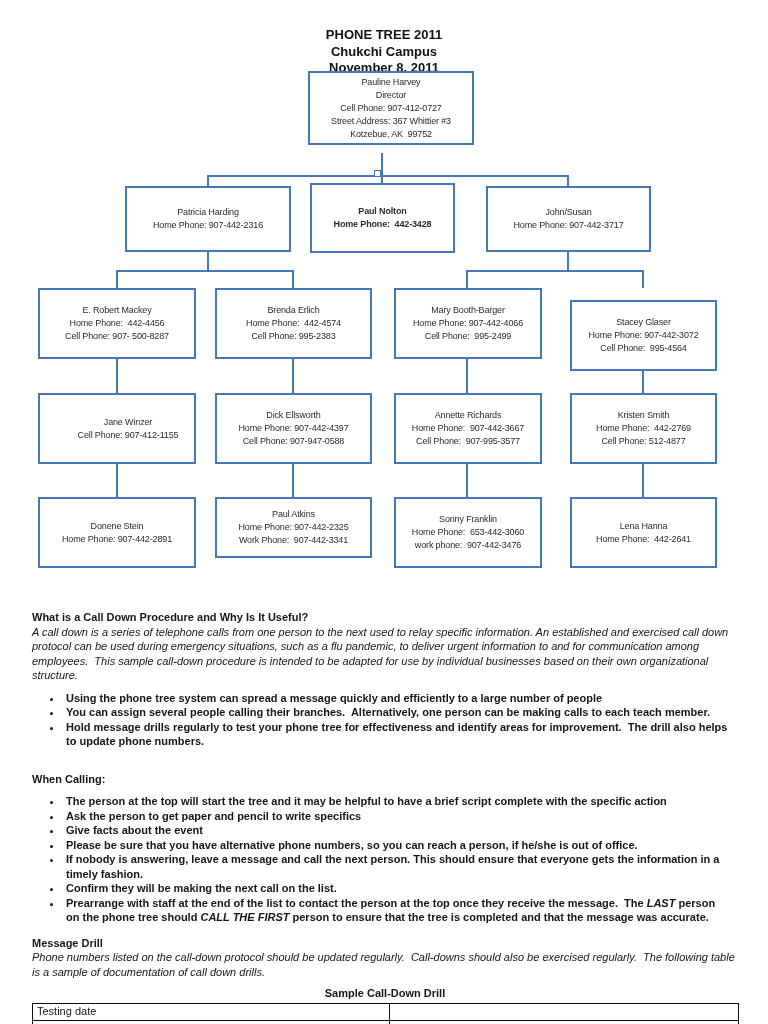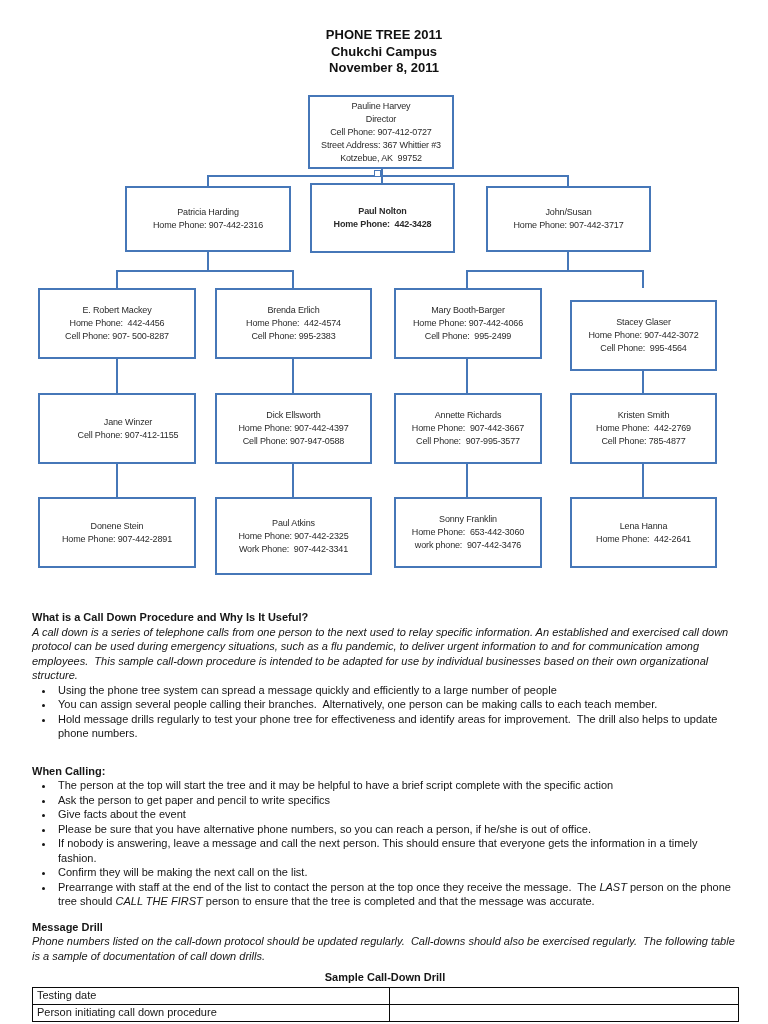--- a/index.html
+++ b/index.html
@@ -30,21 +30,21 @@
     position:absolute;width:7px;height:7px;background:#fff;
     border:1.5px solid #4677b8;box-sizing:border-box;
   }
   
   #text-body{
     position:absolute;top:610px;left:32px;width:706px;
     font-size:11px;line-height:14.5px;color:#161616;
   }
   .sec-heading{font-weight:bold;white-space:pre-wrap;}
   .body-text{white-space:pre-wrap;font-style:italic;}
-  ul.blist{margin:0;padding:0 0 0 23px;}
+  ul.blist{margin:8px;padding:0 0 0 23px;font-weight:bold;}
   ul.blist li{white-space:pre-wrap;padding-left:3px;margin:0;}
   .ul-intro{margin-top:13.5px;}
   .wc-head{margin-top:23px;}
   .md-head{margin-top:11px;}
   .it{font-style:italic;}
   .drill-title{
     margin-top:7px;text-align:center;font-weight:bold;
   }
   table.drill{
     margin-top:2px;width:706px;border-collapse:collapse;table-layout:fixed;
@@ -87,21 +87,21 @@
   <div class="vline" style="left:116px;top:359px;height:34px;"></div>
   <div class="vline" style="left:292px;top:359px;height:34px;"></div>
   <div class="vline" style="left:466px;top:359px;height:34px;"></div>
   <div class="vline" style="left:642px;top:359px;height:34px;"></div>
 
   <div class="vline" style="left:116px;top:464px;height:33px;"></div>
   <div class="vline" style="left:292px;top:464px;height:33px;"></div>
   <div class="vline" style="left:466px;top:464px;height:33px;"></div>
   <div class="vline" style="left:642px;top:464px;height:33px;"></div>
 
-  <div class="node" style="left:308px;top:95px;width:146px;height:74px;">
+  <div class="node" style="left:308px;top:71px;width:166px;height:74px;">
     <div class="node-text"><div>Pauline Harvey</div><div>Director</div><div>Cell Phone: 907-412-0727</div><div>Street Address: 367 Whittier #3</div><div>Kotzebue, AK  99752</div></div>
   </div>
 
   <div class="node" style="left:125px;top:186px;width:166px;height:66px;">
     <div class="node-text"><div>Patricia Harding</div><div>Home Phone: 907-442-2316</div></div>
   </div>
   <div class="node node-bold" style="left:310px;top:183px;width:145px;height:70px;">
     <div class="node-text"><div>Paul Nolton</div><div>Home Phone:  442-3428</div></div>
   </div>
   <div class="node" style="left:486px;top:186px;width:165px;height:66px;">
@@ -124,27 +124,27 @@
   <div class="node" style="left:38px;top:393px;width:158px;height:71px;padding-left:22px;">
     <div class="node-text"><div>Jane Winzer</div><div>Cell Phone: 907-412-1155</div></div>
   </div>
   <div class="node" style="left:215px;top:393px;width:157px;height:71px;">
     <div class="node-text"><div>Dick Ellsworth</div><div>Home Phone: 907-442-4397</div><div>Cell Phone: 907-947-0588</div></div>
   </div>
   <div class="node" style="left:394px;top:393px;width:148px;height:71px;">
     <div class="node-text"><div>Annette Richards</div><div>Home Phone:  907-442-3667</div><div>Cell Phone:  907-995-3577</div></div>
   </div>
   <div class="node" style="left:570px;top:393px;width:147px;height:71px;">
-    <div class="node-text"><div>Kristen Smith</div><div>Home Phone:  442-2769</div><div>Cell Phone: 785-4877</div></div>
+    <div class="node-text"><div>Kristen Smith</div><div>Home Phone:  442-2769</div><div>Cell Phone: 512-4877</div></div>
   </div>
 
   <div class="node" style="left:38px;top:497px;width:158px;height:71px;">
     <div class="node-text"><div>Donene Stein</div><div>Home Phone: 907-442-2891</div></div>
   </div>
-  <div class="node" style="left:215px;top:497px;width:157px;height:78px;">
+  <div class="node" style="left:215px;top:497px;width:157px;height:61px;">
     <div class="node-text"><div>Paul Atkins</div><div>Home Phone: 907-442-2325</div><div>Work Phone:  907-442-3341</div></div>
   </div>
   <div class="node" style="left:394px;top:497px;width:148px;height:71px;">
     <div class="node-text"><div>Sonny Franklin</div><div>Home Phone:  653-442-3060</div><div>work phone:  907-442-3476</div></div>
   </div>
   <div class="node" style="left:570px;top:497px;width:147px;height:71px;">
     <div class="node-text"><div>Lena Hanna</div><div>Home Phone:  442-2641</div></div>
   </div>
 
   <div id="text-body">

